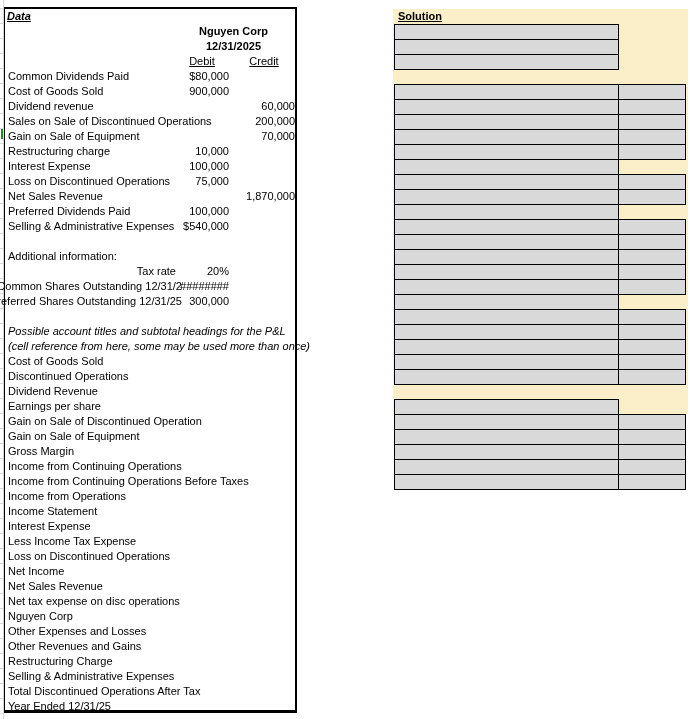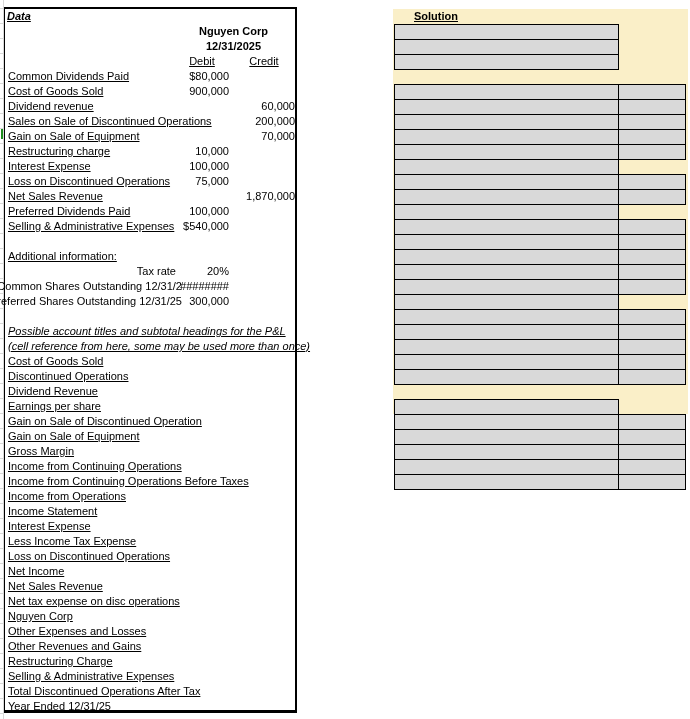--- a/index.html
+++ b/index.html
@@ -2,35 +2,35 @@
 <html style="--tan: #FAEFC8; --cell_gray: #D9D9D9; --border: #000000; --grid_tick: #D8D8D8; --green_mark: #1E8E1E;"><head>
 <meta charset="utf-8">
 <style>
   html,body{margin:0;padding:0;background:#fff;}
   #root{
     position:relative;width:690px;height:719px;background:#fff;overflow:hidden;
     font-family:"Liberation Sans",sans-serif;font-size:11px;color:#000;
   }
   .abs{position:absolute;}
   .row{position:absolute;left:0;right:0;height:15px;line-height:15px;white-space:nowrap;}
-  .lbl{position:absolute;left:8px;text-decoration:underline;}
+  .lbl{position:absolute;left:8px;}
   .deb{position:absolute;right:461px;}   
   .cred{position:absolute;right:395px;}
   .u{text-decoration:underline;}
   .i{font-style:italic;}
   #data-box-border{
     left:4px;top:7px;width:293px;height:706px;box-sizing:border-box;
     border:solid var(--border,#000);border-width:2px 2px 3px 1px;
     pointer-events:none;
   }
   #company-name,#statement-date{left:170px;width:127px;text-align:center;font-weight:bold;position:absolute;}
   .debh{position:absolute;left:175px;width:54px;text-align:center;text-decoration:underline;}
   .credh{position:absolute;left:233px;width:62px;text-align:center;text-decoration:underline;}
   #tan-bg{left:393px;top:9px;width:295px;height:405px;background:var(--tan,#FAEFC8);}
-  #solution-label{left:398px;top:9px;height:15px;line-height:15px;font-weight:bold;text-decoration:underline;margin-left:16px;}
+  #solution-label{left:398px;top:9px;height:15px;line-height:15px;font-weight:bold;text-decoration:underline;}
   #data-label{left:7px;top:9px;height:15px;line-height:15px;font-weight:bold;text-decoration:underline;font-style:italic;}
   .cell{position:absolute;height:16px;background:var(--cell_gray,#D9D9D9);
         border:1px solid var(--border,#000);box-sizing:border-box;}
   .gridv{left:3px;top:0;width:1px;height:719px;background:var(--grid_tick,#D8D8D8);}
   .tick{position:absolute;left:0;width:3px;height:1px;background:var(--grid_tick,#D8D8D8);}
   #green-mark{left:1px;top:129px;width:2px;height:10px;background:var(--green_mark,#1E8E1E);}
 </style>
 </head>
 <body>
 

